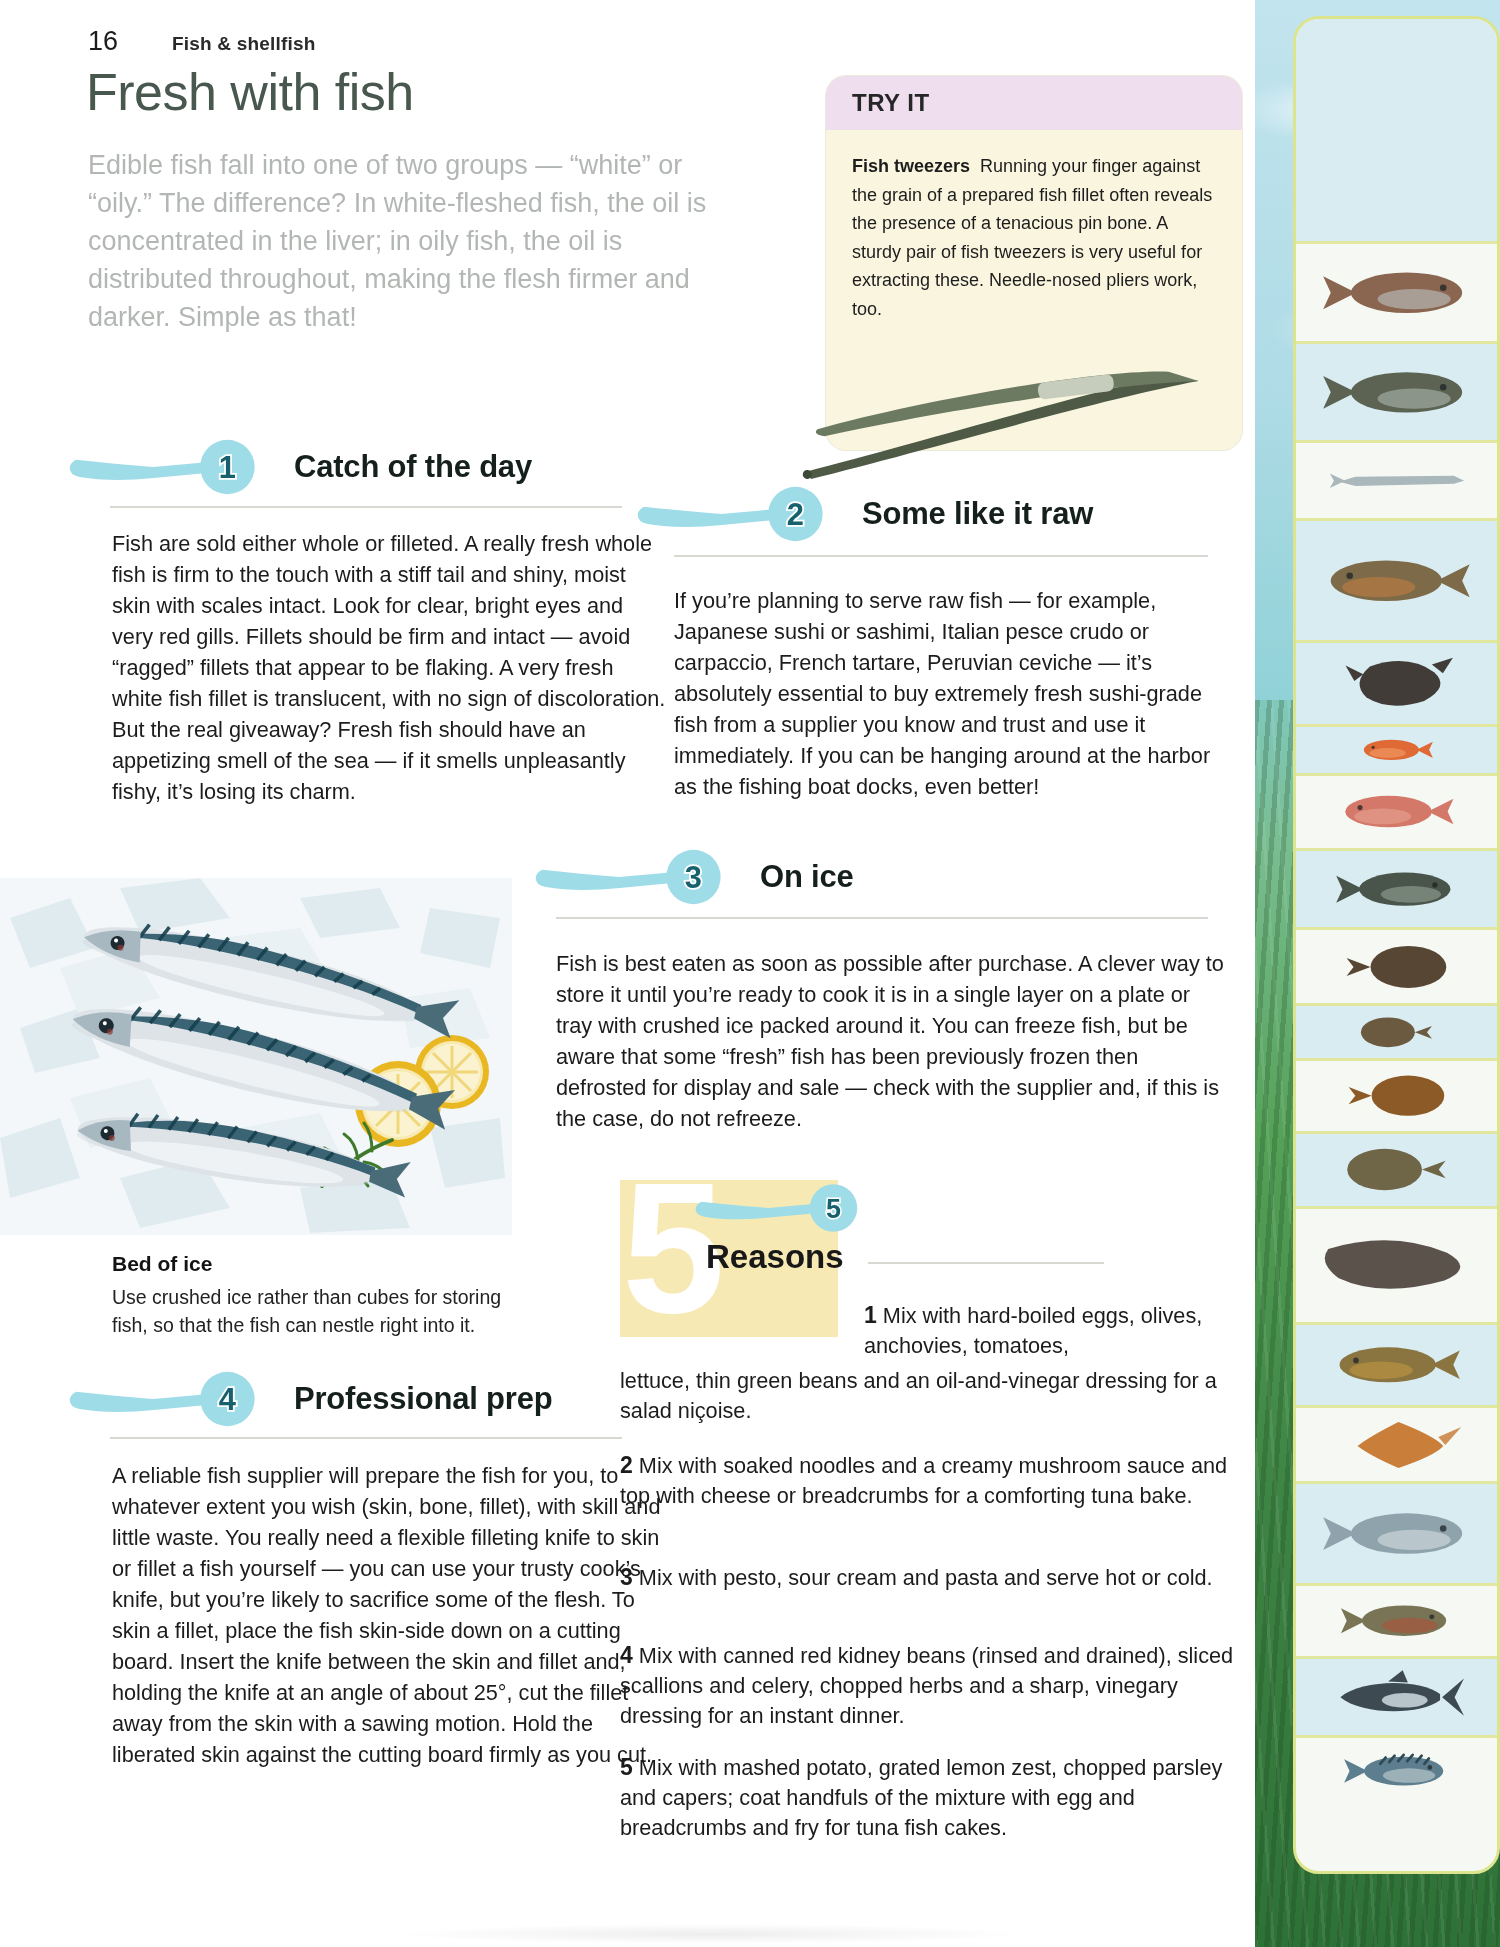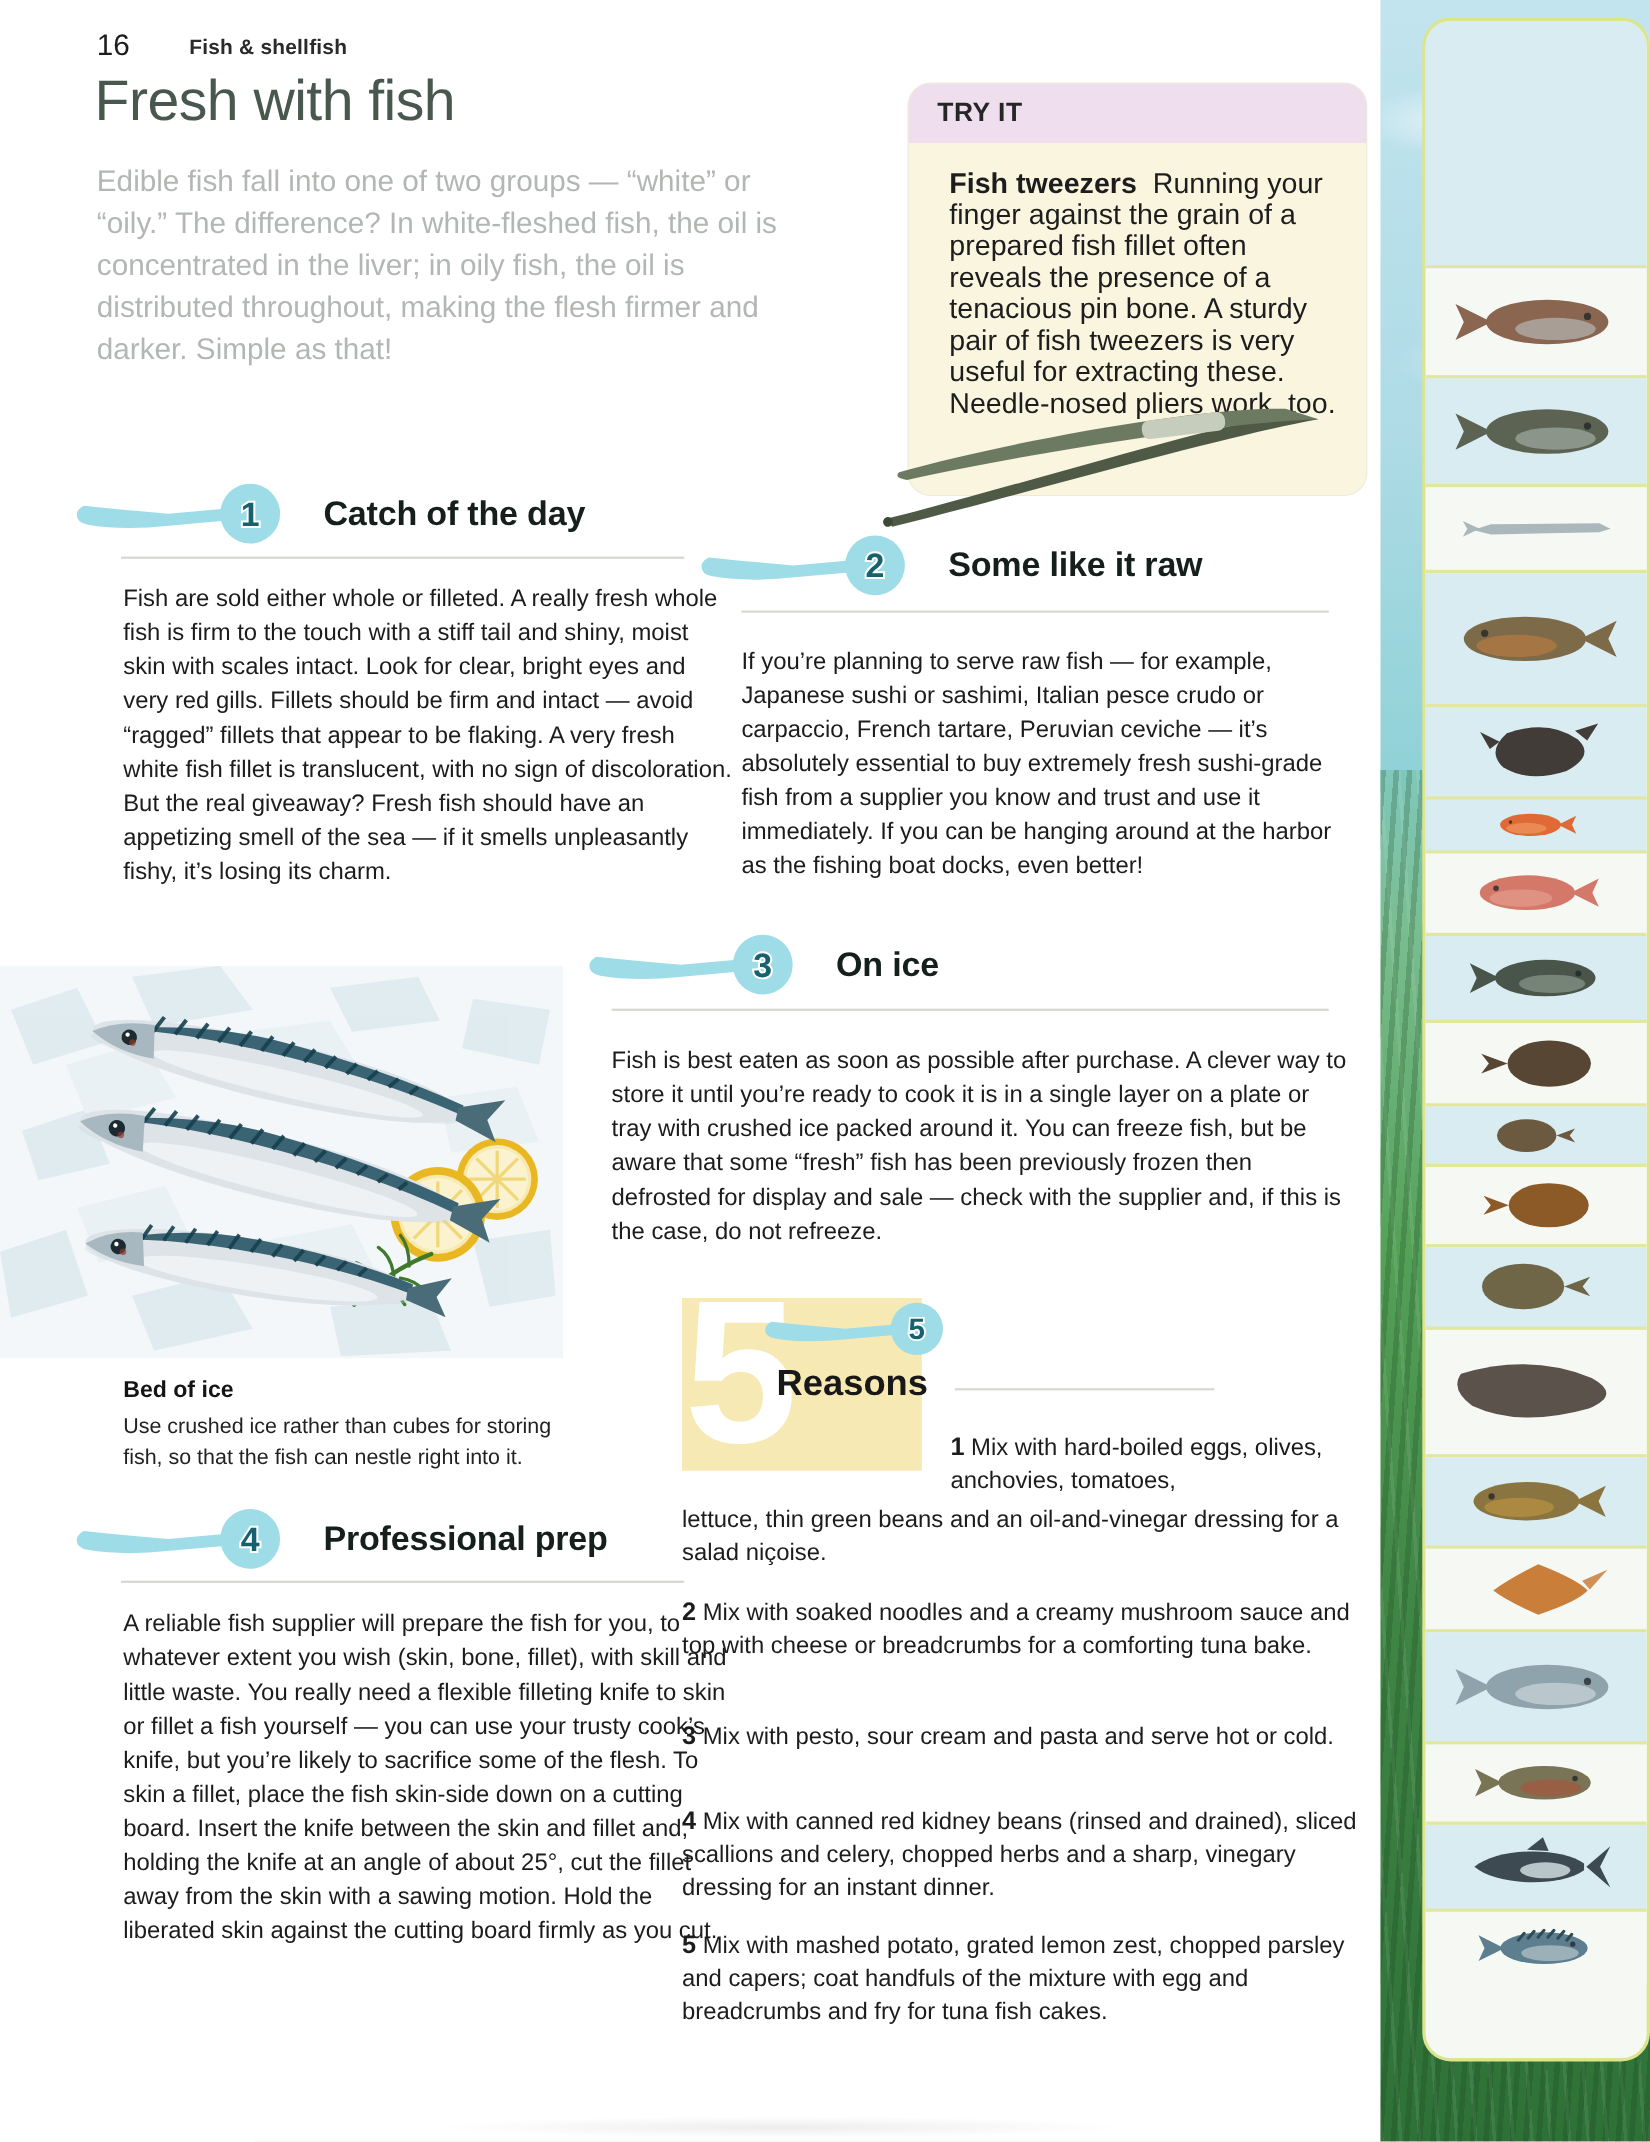--- a/index.html
+++ b/index.html
@@ -12,21 +12,21 @@
   .pagenum{left:88px;top:26px;font-size:27px;color:#1c1c1c;}
   .runhead{left:172px;top:33px;font-size:19px;font-weight:bold;color:#2a2a2a;letter-spacing:.2px;}
   .title{left:86px;top:62px;margin:0;font-size:52px;font-weight:500;color:#49584f;letter-spacing:-.5px;}
   .intro{left:88px;top:146px;width:660px;margin:0;font-size:27px;line-height:38px;color:#b3b7b4;}
 
   
   .tryit{left:826px;top:76px;width:416px;height:374px;background:#f9f5df;border-radius:20px;
          box-shadow:0 0 0 1px #eceadb;}
   .tryit-head{height:54px;background:#efdeee;border-radius:20px 20px 0 0;display:flex;align-items:center;
               padding-left:26px;font-size:24px;font-weight:bold;color:#262626;letter-spacing:.5px;}
-  .tryit-body{margin:0;padding:22px 26px 0 37px;font-size:26px;line-height:28.5px;color:#1d1d1d;}
+  .tryit-body{margin:0;padding:22px 26px 0 26px;font-size:18px;line-height:28.5px;color:#1d1d1d;}
   .tweezers{position:absolute;left:-58px;bottom:-22px;width:470px;height:132px;overflow:visible;}
 
   
   .sec-head{display:flex;align-items:center;gap:24px;height:58px;}
   .spoon{width:212px;height:58px;flex:0 0 auto;overflow:visible;}
   .spoon-num{font-family:"Liberation Sans",sans-serif;font-weight:bold;font-size:34px;fill:#17606d;
              stroke:#ffffff;stroke-width:4px;paint-order:stroke;text-anchor:middle;}
   .sec-title{margin:0;font-size:31px;font-weight:bold;color:#15201d;letter-spacing:-.2px;}
   .rule{height:2px;background:#d8d8d2;}
   .body-text{margin:0;font-size:21.7px;line-height:31px;color:#1c1c1c;}

